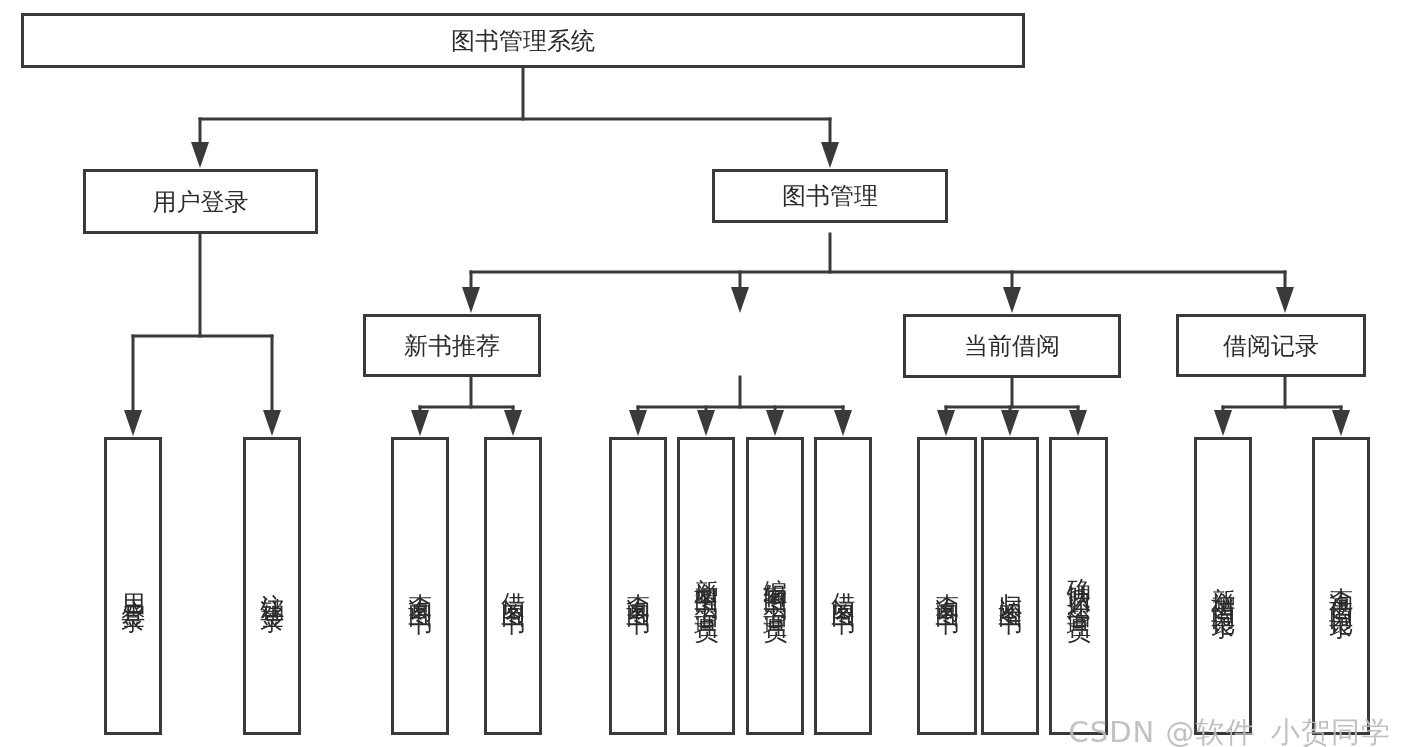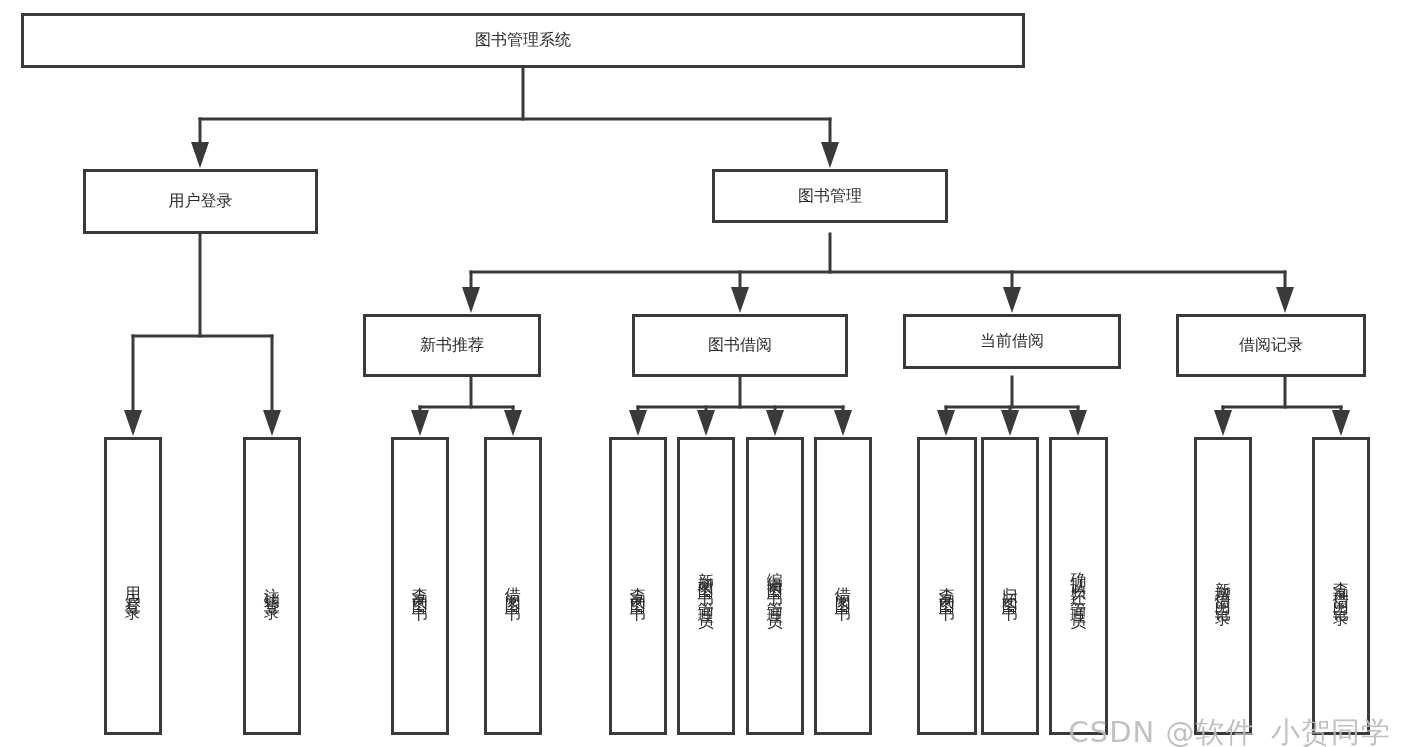--- a/index.html
+++ b/index.html
@@ -3,21 +3,21 @@
 <meta charset="utf-8">
 <style>
   html,body { margin:0; padding:0; background:#ffffff; }
   body { font-family:"DejaVu Sans","Liberation Sans",sans-serif; }
   .canvas { position:relative; width:1405px; height:747px; background:#ffffff; overflow:hidden; }
   #connectors { position:absolute; left:0; top:0; }
   .node {
     position:absolute; box-sizing:border-box;
     border:3px solid var(--line,#3a3a3a); background:#ffffff;
     display:flex; align-items:center; justify-content:center;
-    color:var(--text,#2b2b2b); font-size:16px; text-align:center;
+    color:var(--text,#2b2b2b); font-size:24px; text-align:center;
     z-index:2;
   }
   .v-box { writing-mode:vertical-rl; letter-spacing:6px; line-height:1.1; }
   .watermark {
     position:absolute; top:713px; right:14px; z-index:6;
     font-size:29px; letter-spacing:1px; color:var(--wm,#bcbcbc);
     opacity:0.92; white-space:nowrap;
   }
 </style>
 </head>
@@ -79,22 +79,21 @@
       <line x1="1341" y1="407" x2="1341" y2="414" stroke="#3a3a3a" stroke-width="3" stroke-linecap="square"></line>
       <polygon points="1332,410 1350,410 1341,436" fill="#3a3a3a"></polygon>
     </svg>
 
   <div class="node" style="left:21px;top:13px;width:1004px;height:55px">图书管理系统</div>
 
   <div class="node" style="left:83px;top:169px;width:235px;height:65px">用户登录</div>
   <div class="node" style="left:712px;top:169px;width:236px;height:54px">图书管理</div>
 
   <div class="node" style="left:363px;top:314px;width:178px;height:63px">新书推荐</div>
-  <div class="node" style="left:632px;top:314px;width:216px;height:63px">图书借阅</div>
-  <div class="node" style="left:903px;top:314px;width:218px;height:55px">当前借阅</div>
+  <div class="node" style="left:903px;top:314px;width:218px;height:64px">当前借阅</div>
   <div class="node" style="left:1176px;top:314px;width:190px;height:63px">借阅记录</div>
 
   <div class="node v-box" style="left:104px;top:437px;width:58px;height:298px">用户登录</div>
   <div class="node v-box" style="left:243px;top:437px;width:58px;height:298px">注销登录</div>
 
   <div class="node v-box" style="left:391px;top:437px;width:58px;height:298px">查询图书</div>
   <div class="node v-box" style="left:484px;top:437px;width:58px;height:298px">借阅图书</div>
 
   <div class="node v-box" style="left:609px;top:437px;width:58px;height:298px">查询图书</div>
   <div class="node v-box" style="left:677px;top:437px;width:58px;height:298px">新增图书（管理员）</div>

